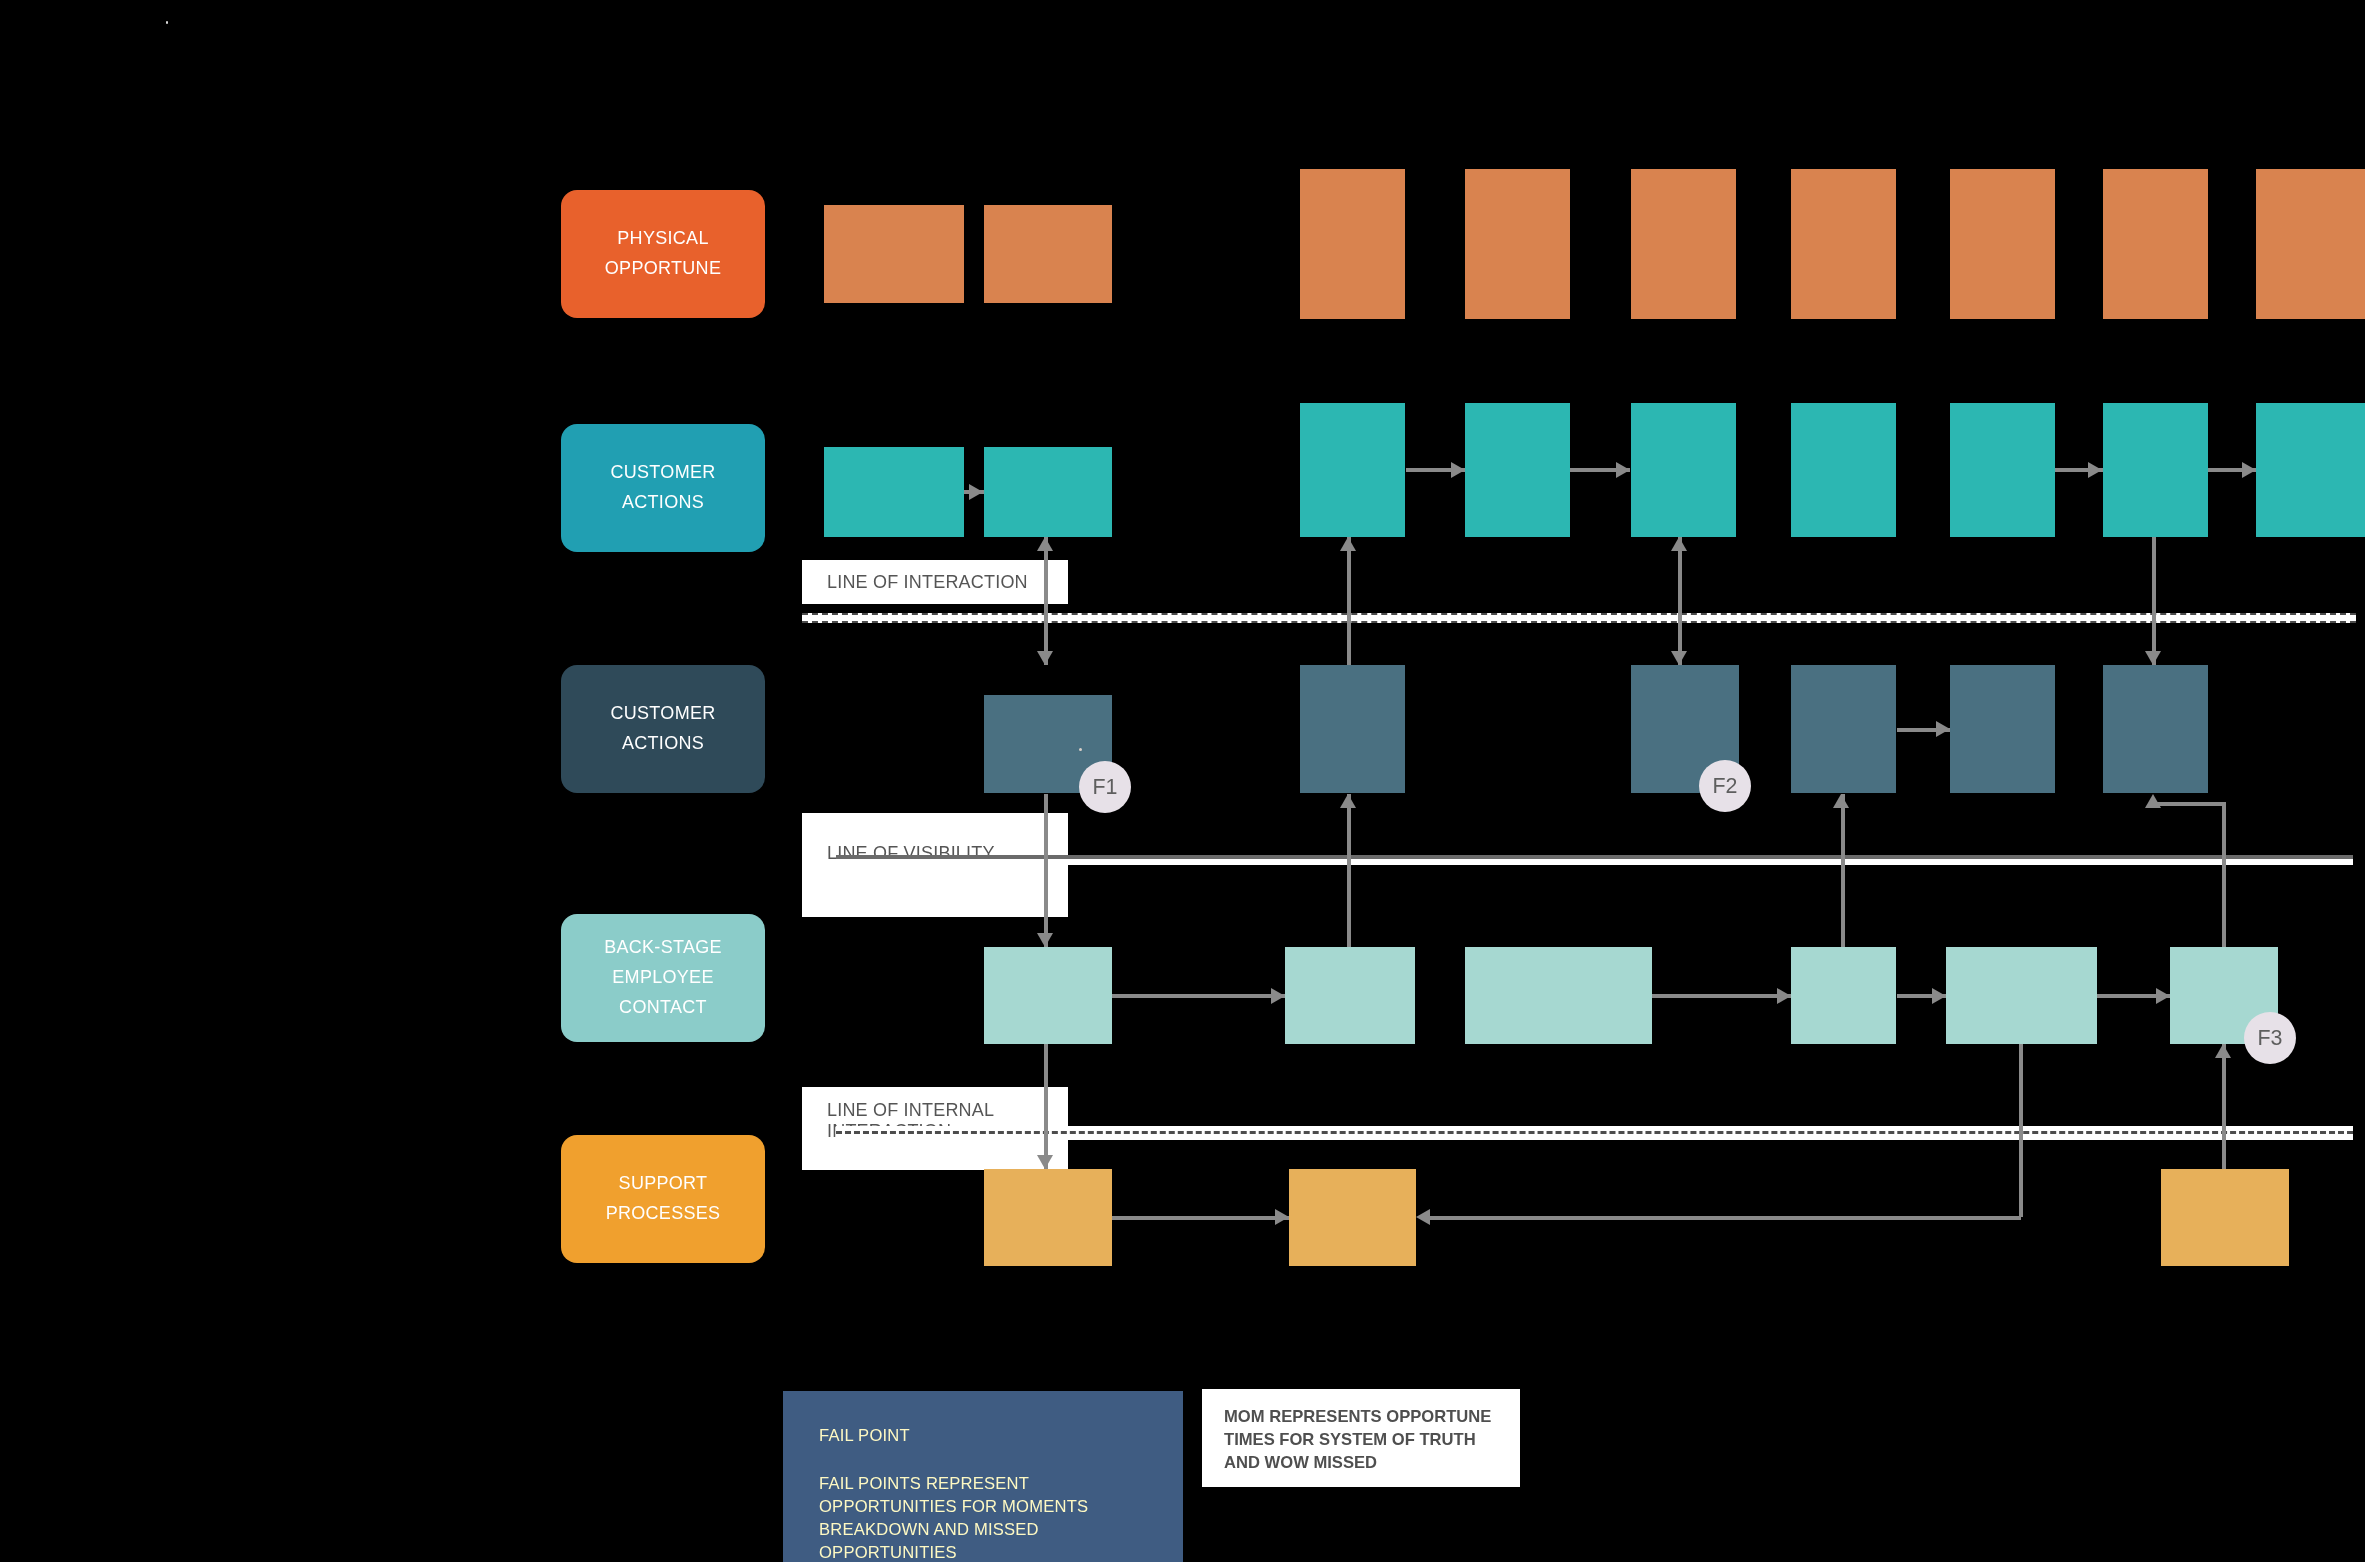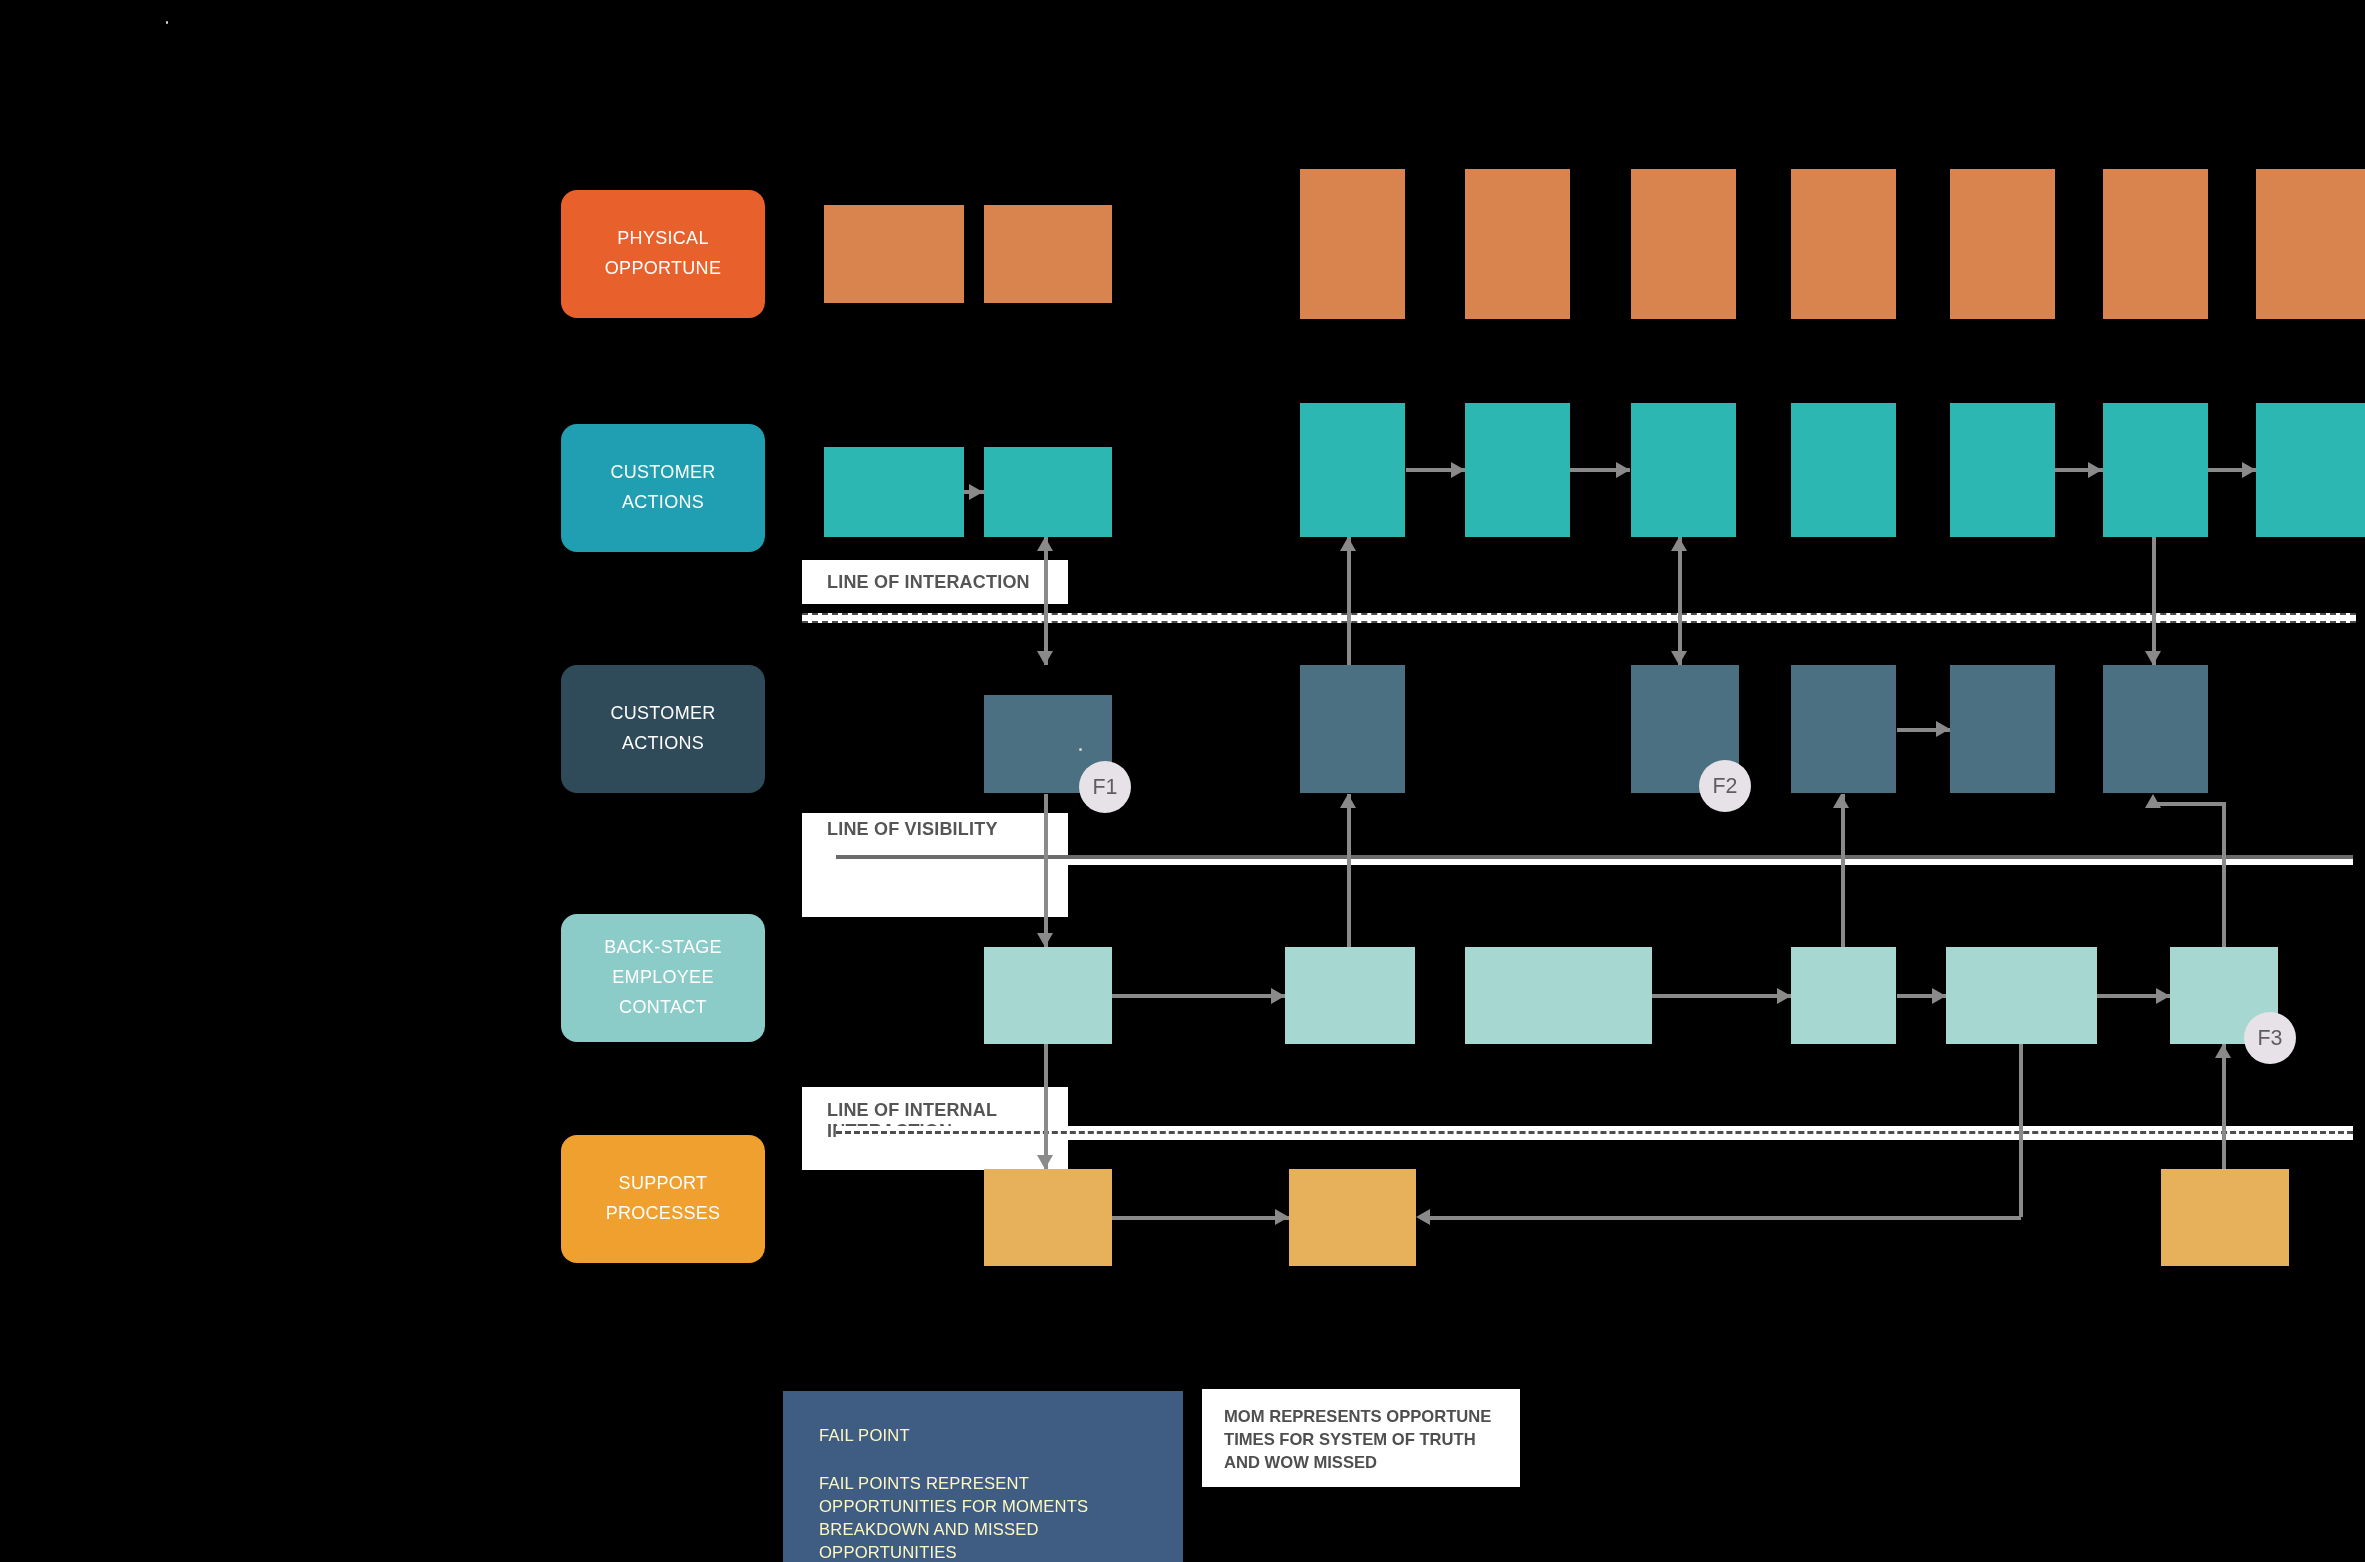--- a/index.html
+++ b/index.html
@@ -18,21 +18,21 @@
   .lbl-r5{background:var(--row5-label,#F0A02E);}
   
   .box{position:absolute;z-index:4;}
   .r1box{background:var(--row1-box,#D9834F);}
   .r2box{background:var(--row2-box,#2CB7B2);}
   .r3box{background:var(--row3-box,#4A7081);}
   .r4box{background:var(--row4-box,#A6D8D1);}
   .r5box{background:var(--row5-box,#E7B05A);}
   
   .linecard{position:absolute;left:802px;width:266px;background:#fff;z-index:2;
-            color:#555;font-size:18px;font-weight:700;letter-spacing:0.2px;}
+            color:#555;font-size:18px;font-weight:400;letter-spacing:0.2px;}
   .linecard .txt{display:block;padding:0 0 0 25px;}
   
   .dashband{position:absolute;background:#fff;height:6.3px;border-top:2.4px dashed #4d4d4d;
             border-bottom:2.4px dashed #4d4d4d;z-index:3;}
   .solidline{position:absolute;background:#fff;height:6.3px;border-top:4px solid #6B6B6B;z-index:3;}
   .middashband{position:absolute;background:#fff;height:13.5px;z-index:3;}
   .middashband .mid{margin-top:4.8px;border-top:3.2px dashed #4d4d4d;height:0;}
   
   .v{position:absolute;width:4px;background:#8A8A8A;z-index:3;}
   .h{position:absolute;height:4px;background:#8A8A8A;z-index:3;}
@@ -110,21 +110,21 @@
   <div class="box r4box" style="left:2170px;top:947px;width:108px;height:97px"></div>
 
   <div class="box r5box" style="left:984px;top:1169px;width:128px;height:97px"></div>
   <div class="box r5box" style="left:1289px;top:1169px;width:127px;height:97px"></div>
   <div class="box r5box" style="left:2161px;top:1169px;width:128px;height:97px"></div>
 
   <div class="linecard" style="top:560px;height:44px;display:flex;align-items:center">
       <span class="txt">LINE OF INTERACTION</span>
     </div>
   <div class="linecard" style="top:813px;height:104px">
-      <span class="txt" style="padding-top:6px">LINE OF VISIBILITY</span>
+      <span class="txt" style="padding-top:30px">LINE OF VISIBILITY</span>
     </div>
   <div class="linecard" style="top:1087px;height:83px">
       <span class="txt" style="padding-top:12.7px">LINE OF INTERNAL INTERACTION</span>
     </div>
 
   <div class="dashband" style="left:802px;top:613px;width:1554px"></div>
   <div class="solidline" style="left:836px;top:855px;width:1517px"></div>
   <div class="middashband" style="left:836px;top:1126px;width:1517px">
       <div class="mid"></div>
     </div>

